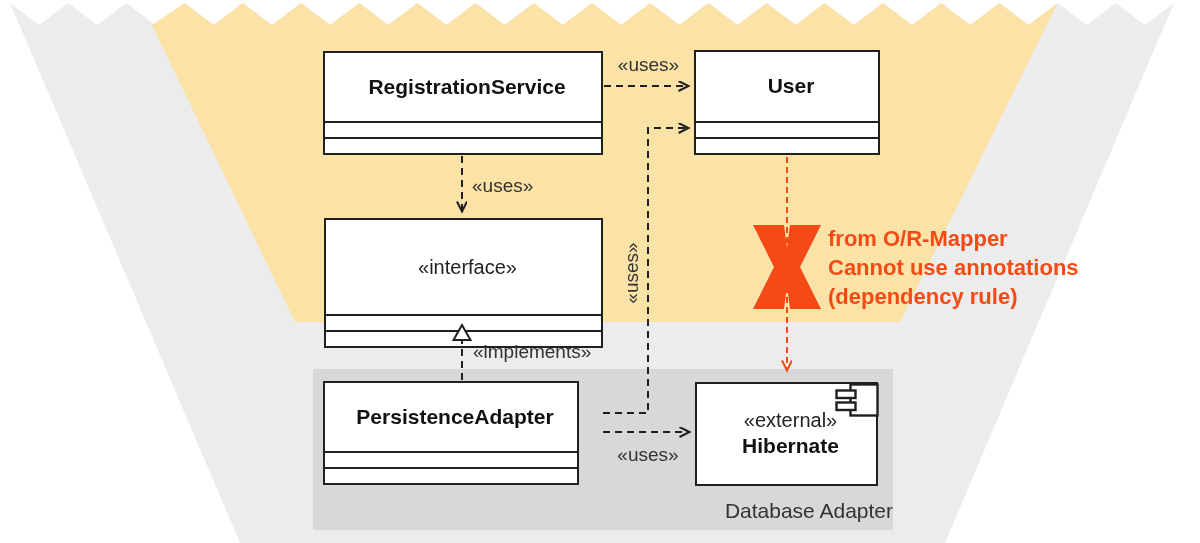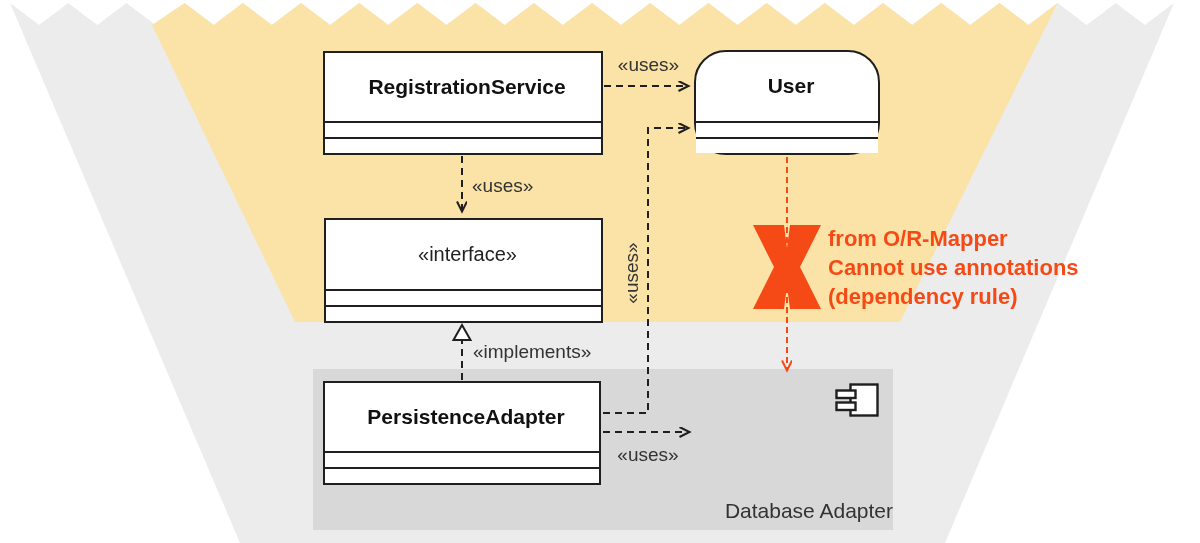--- a/index.html
+++ b/index.html
@@ -51,44 +51,50 @@
   <div id="db-region-label">Database Adapter</div>
 
   <div class="uml-box" style="left:323px;top:51px;width:280px;height:104px;">
     <div class="uml-name">
       <span class="uml-classname">RegistrationService</span>
     </div>
     <div class="uml-compartment"></div>
     <div class="uml-compartment"></div>
   </div>
 
-  <div class="uml-box" style="left:694px;top:50px;width:186px;height:105px;border-radius:32px;">
+  <div class="uml-box" style="left:694px;top:50px;width:186px;height:105px;">
     <div class="uml-name">
       <span class="uml-classname">User</span>
     </div>
     <div class="uml-compartment"></div>
     <div class="uml-compartment"></div>
   </div>
 
-  <div class="uml-box" style="left:324px;top:218px;width:279px;height:105px;">
+  <div class="uml-box" style="left:324px;top:218px;width:279px;height:130px;">
     <div class="uml-name">
       <span class="uml-stereotype">«interface»</span>
     </div>
     <div class="uml-compartment"></div>
     <div class="uml-compartment"></div>
   </div>
 
-  <div class="uml-box" style="left:323px;top:381px;width:278px;height:104px;">
+  <div class="uml-box" style="left:323px;top:381px;width:256px;height:104px;">
     <div class="uml-name">
       <span class="uml-classname">PersistenceAdapter</span>
     </div>
     <div class="uml-compartment"></div>
     <div class="uml-compartment"></div>
   </div>
 
+  <div class="uml-box" style="left:695px;top:382px;width:183px;height:104px;">
+    <div class="uml-name">
+      <span class="uml-stereotype">«external»</span>
+      <span class="uml-classname">Hibernate</span>
+    </div>
+  </div>
 
   <svg id="component-icon" viewBox="0 0 44 35">
     <rect x="15.5" y="1.5" width="27" height="31" fill="#fff" stroke="#1f1f1f" stroke-width="2.4"></rect>
     <rect x="1.5" y="7.5" width="19" height="7.5" fill="#fff" stroke="#1f1f1f" stroke-width="2.4"></rect>
     <rect x="1.5" y="19.5" width="19" height="7.5" fill="#fff" stroke="#1f1f1f" stroke-width="2.4"></rect>
   </svg>
 
   <svg id="connector-layer" viewBox="0 0 1200 543" preserveAspectRatio="none">
     <defs>
       <marker id="arrOpen" markerWidth="14" markerHeight="12" refX="10.5" refY="5" orient="auto" markerUnits="userSpaceOnUse">

